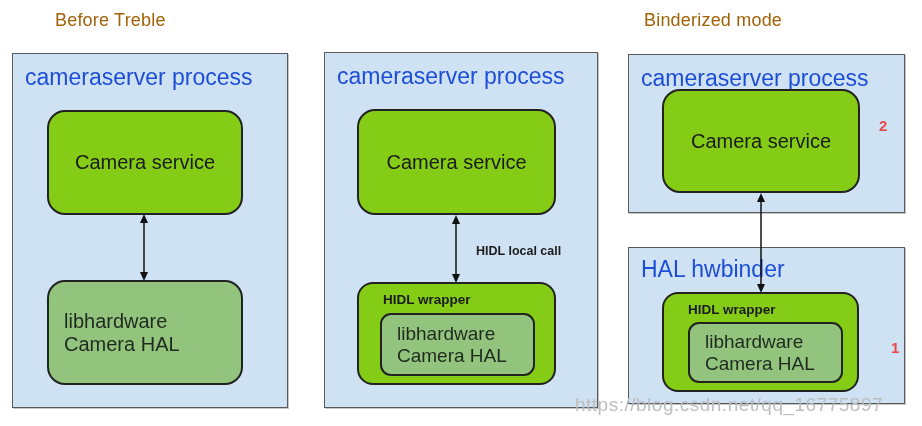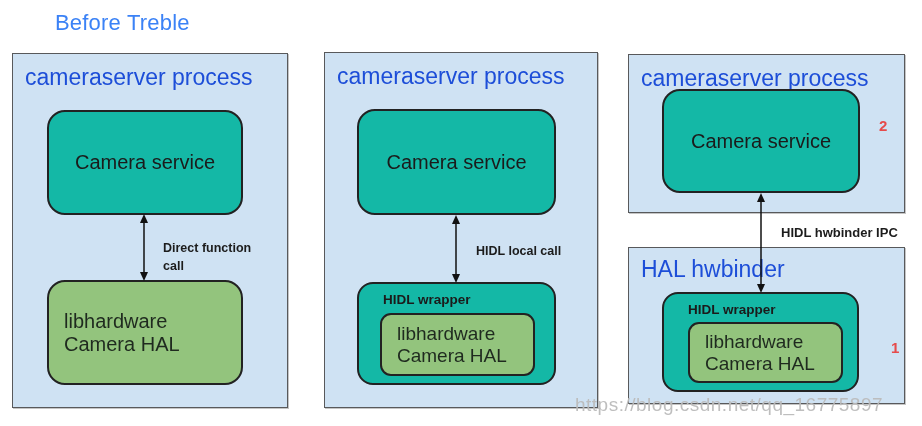--- a/index.html
+++ b/index.html
@@ -8,22 +8,22 @@
   .canvas {
     position: relative;
     width: 922px;
     height: 426px;
     background: #ffffff;
     overflow: hidden;
   }
   .col-title {
     position: absolute;
     top: 10px;
-    font-size: 22px;
-    color: #3b82f6;
+    font-size: 18px;
+    color: #a16207;
     letter-spacing: 0.2px;
     white-space: nowrap;
   }
   .process-box {
     position: absolute;
     background: #cfe2f3;
     border: 1px solid #58595b;
     box-shadow: 1px 1px 0 rgba(90,90,90,0.35);
   }
   .process-label {
@@ -34,21 +34,21 @@
     color: #1d4ed8;
     white-space: nowrap;
   }
   .rounded-box {
     position: absolute;
     border: 2px solid #222222;
     display: flex;
     align-items: center;
     justify-content: center;
   }
-  .yellow { background: #14b8a6; }
+  .yellow { background: #84cc16; }
   .green  { background: #93c47d; }
   .service-box { border-radius: 18px; }
   .service-box .box-text {
     font-size: 20px;
     color: #1b1b1b;
     white-space: nowrap;
   }
   .wrapper-box {
     border-radius: 16px;
     display: block;
@@ -106,33 +106,32 @@
     white-space: nowrap;
     z-index: 10;
   }
 </style>
 </head>
 <body>
 
 <div class="canvas">
 
   <div class="col-title" style="left:55px">Before Treble</div>
+  <div class="col-title" style="left:644px">Binderized mode</div>
 
   <div class="process-box" style="left:12px;top:53px;width:276px;height:355px">
     <div class="process-label">cameraserver process</div>
   </div>
   <div class="rounded-box yellow service-box" style="left:47px;top:110px;width:196px;height:105px">
     <span class="box-text">Camera service</span>
   </div>
   <div class="rounded-box green hal-box hal-large" style="left:47px;top:280px;width:196px;height:105px">
     <span class="box-text">libhardware
 Camera HAL</span>
   </div>
-  <div class="arrow-label" style="left:163px;top:239px">Direct function
-call</div>
 
   <div class="process-box" style="left:324px;top:52px;width:274px;height:356px">
     <div class="process-label">cameraserver process</div>
   </div>
   <div class="rounded-box yellow service-box" style="left:357px;top:109px;width:199px;height:106px">
     <span class="box-text">Camera service</span>
   </div>
   <div class="rounded-box yellow wrapper-box" style="left:357px;top:282px;width:199px;height:103px">
     <span class="wrapper-label">HIDL wrapper</span>
     <div class="rounded-box green hal-box hal-small" style="left:21px;top:29px;width:155px;height:63px">
@@ -151,21 +150,20 @@
   <div class="process-box" style="left:628px;top:247px;width:277px;height:157px">
     <div class="process-label" style="top:8px">HAL hwbinder</div>
   </div>
   <div class="rounded-box yellow wrapper-box" style="left:662px;top:292px;width:197px;height:100px">
     <span class="wrapper-label">HIDL wrapper</span>
     <div class="rounded-box green hal-box hal-small" style="left:24px;top:28px;width:155px;height:61px">
       <span class="box-text">libhardware
 Camera HAL</span>
     </div>
   </div>
-  <div class="arrow-label" style="left:781px;top:224px;font-size:13px">HIDL hwbinder IPC</div>
   <div class="step-marker" style="left:879px;top:117px">2</div>
   <div class="step-marker" style="left:891px;top:339px">1</div>
 
   <svg class="arrows-overlay" viewBox="0 0 922 426" xmlns="http://www.w3.org/2000/svg">
     <g stroke="#111111" fill="#111111">
       <line x1="144" y1="221" x2="144" y2="274" stroke-width="1.5"></line>
       <polygon points="144,214 140,223 148,223" stroke="none"></polygon>
       <polygon points="144,281 140,272 148,272" stroke="none"></polygon>
     </g>
     <g stroke="#111111" fill="#111111">

